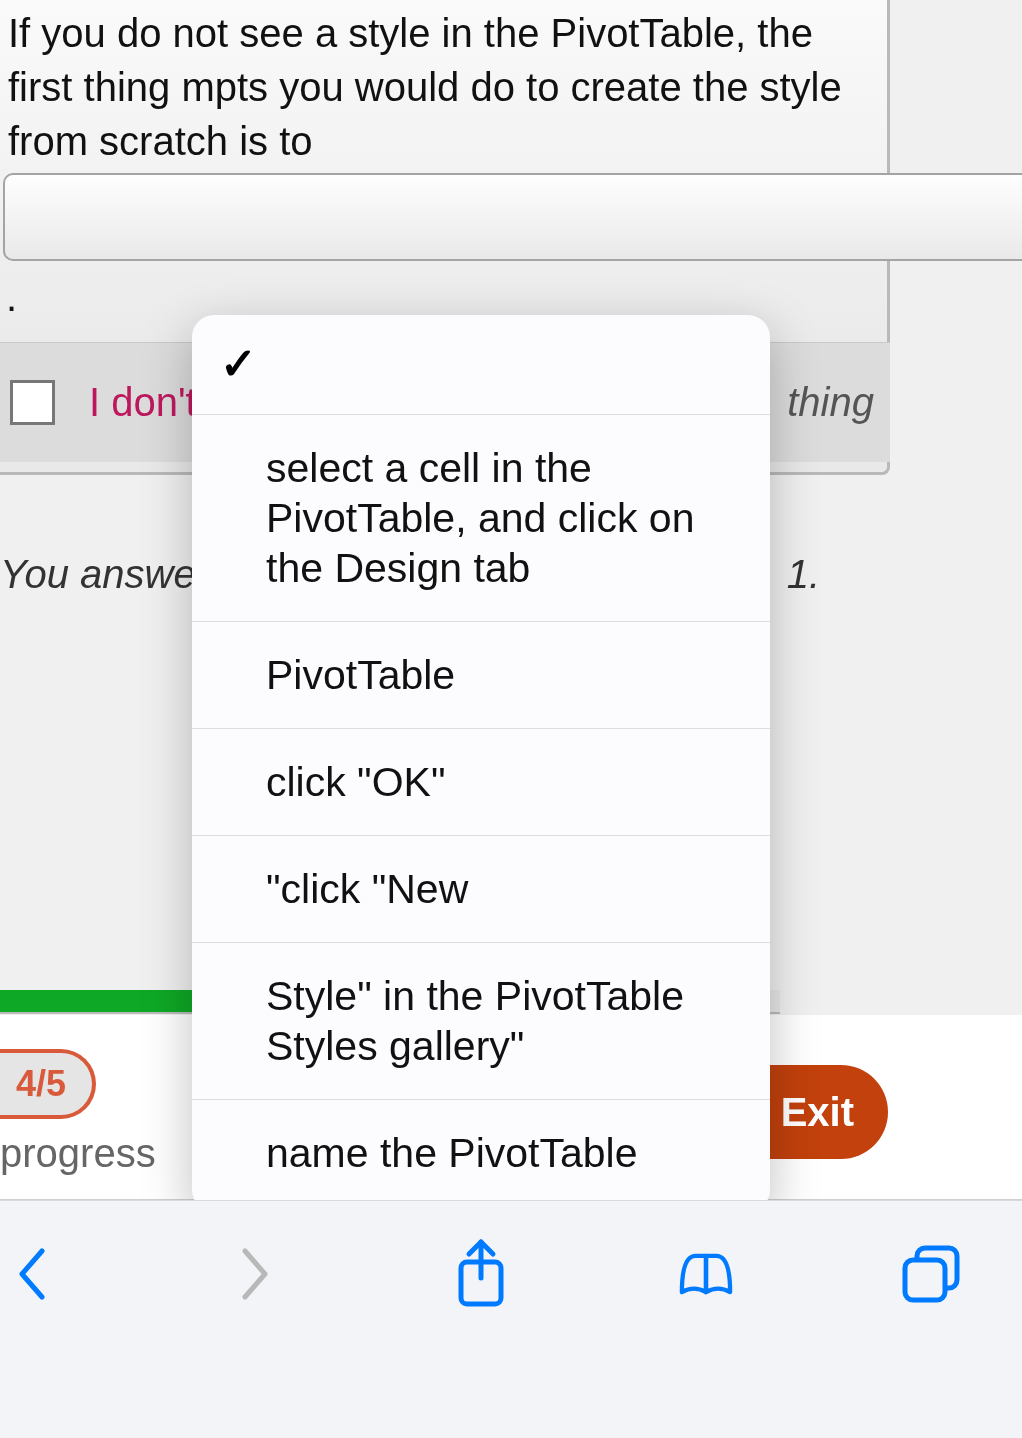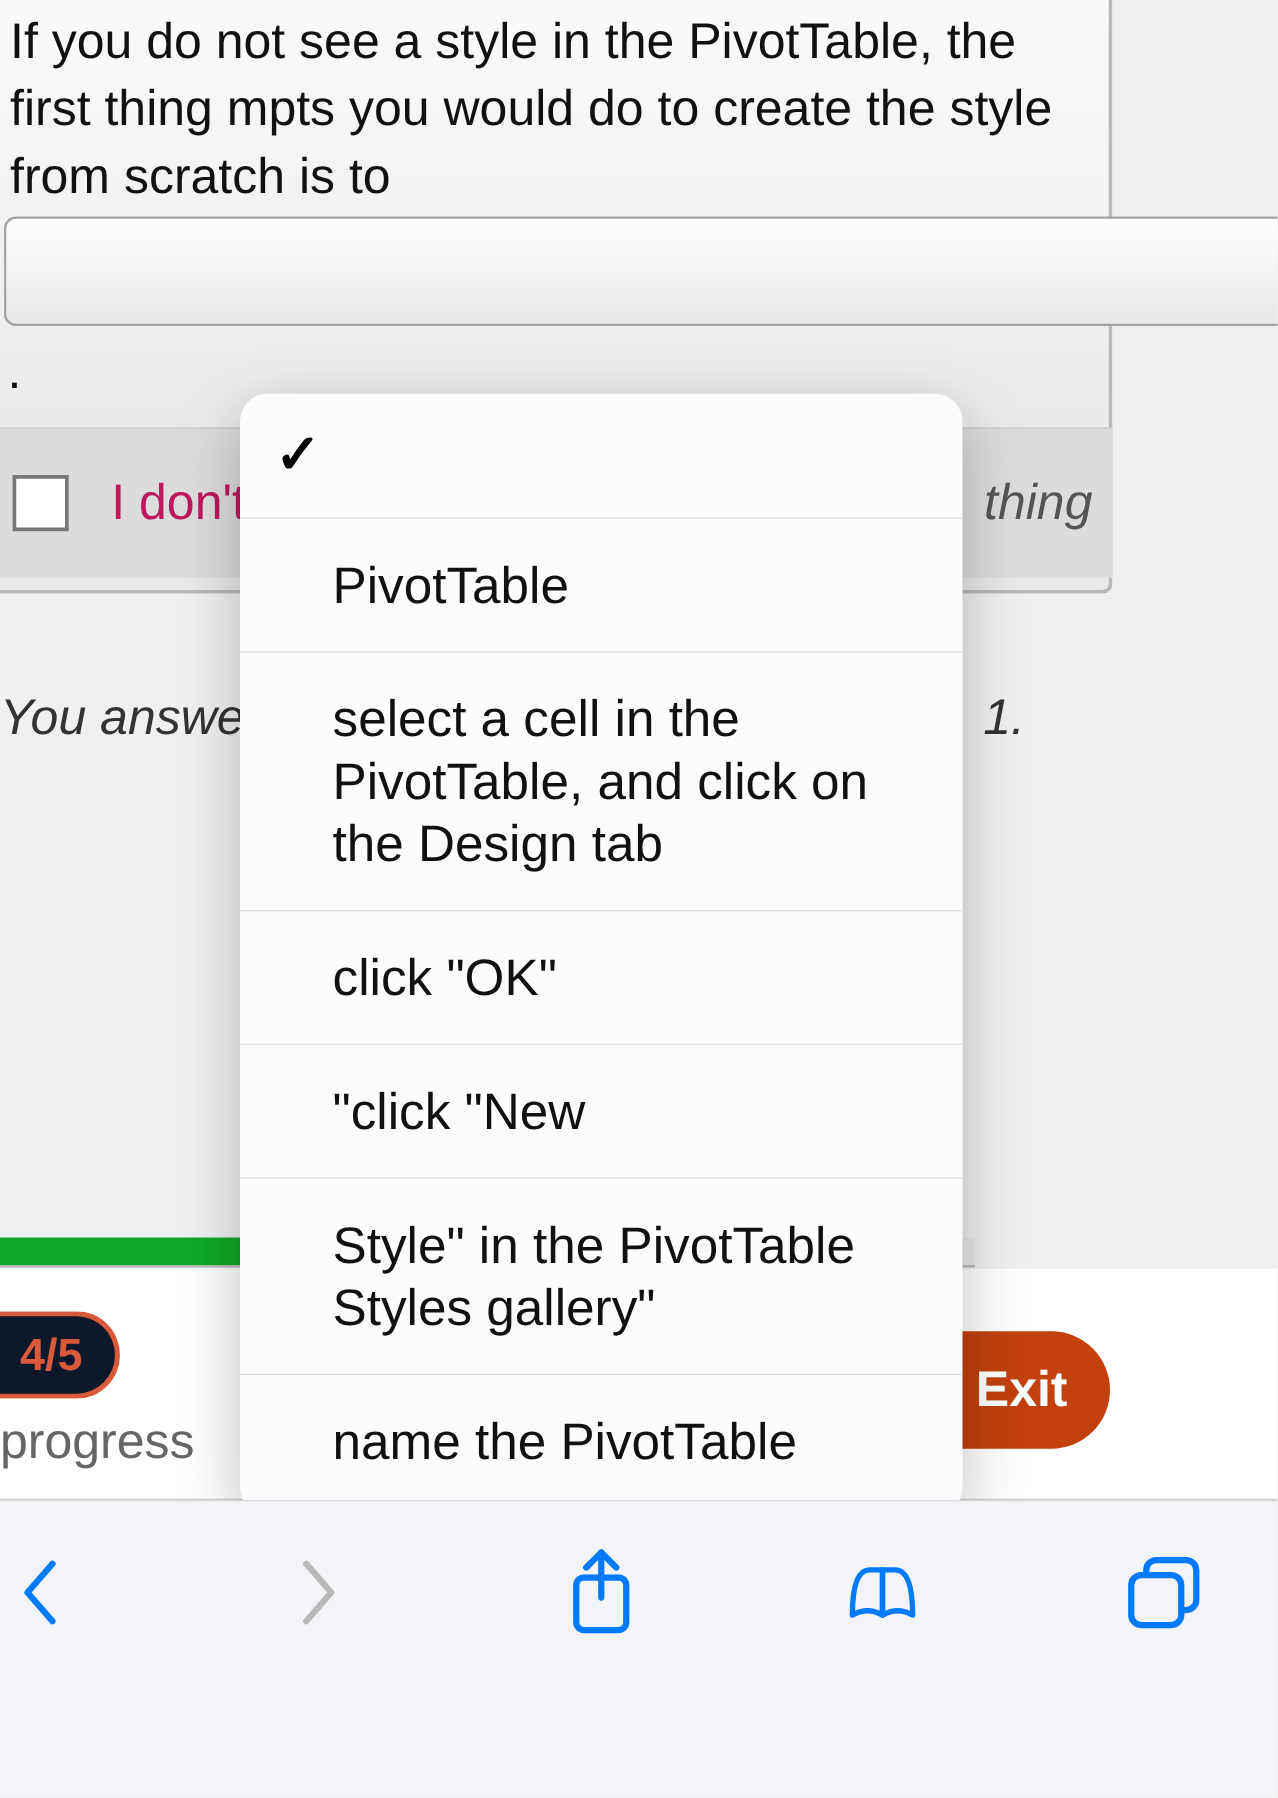--- a/index.html
+++ b/index.html
@@ -177,21 +177,21 @@
     height: 70px;
     border: 4px solid #d85a3a;
     border-left: none;
     border-radius: 0 40px 40px 0;
     padding: 0 26px 0 16px;
     display: flex;
     align-items: center;
     font-size: 36px;
     font-weight: 600;
     color: #d85a3a;
-    background: #0f172a;
+    background: #e5e5e5;
   }
   .progress-label {
     position: absolute;
     left: 0;
     top: 116px;
     font-size: 40px;
     color: #666;
   }
   .exit-button {
     position: absolute;
@@ -260,22 +260,22 @@
   <div class="footer">
     <div class="progress-badge">4/5</div>
     <div class="progress-label">progress</div>
     <button class="exit-button">Exit</button>
   </div>
 
   <div class="popover">
     <div class="popover-item blank">
       <span class="check">✓</span>
     </div>
+    <div class="popover-item">select a cell in the PivotTable, and click on the Design tab</div>
     <div class="popover-item">PivotTable</div>
-    <div class="popover-item">select a cell in the PivotTable, and click on the Design tab</div>
     <div class="popover-item">click "OK"</div>
     <div class="popover-item">"click "New</div>
     <div class="popover-item">Style" in the PivotTable Styles gallery"</div>
     <div class="popover-item">name the PivotTable</div>
   </div>
 
   <div class="toolbar">
     <div class="tb-icon back-icon">
       <svg width="30" height="54" viewBox="0 0 30 54">
         <polyline points="26,4 6,27 26,50" fill="none" stroke="#007aff" stroke-width="5" stroke-linecap="round" stroke-linejoin="round"></polyline>

